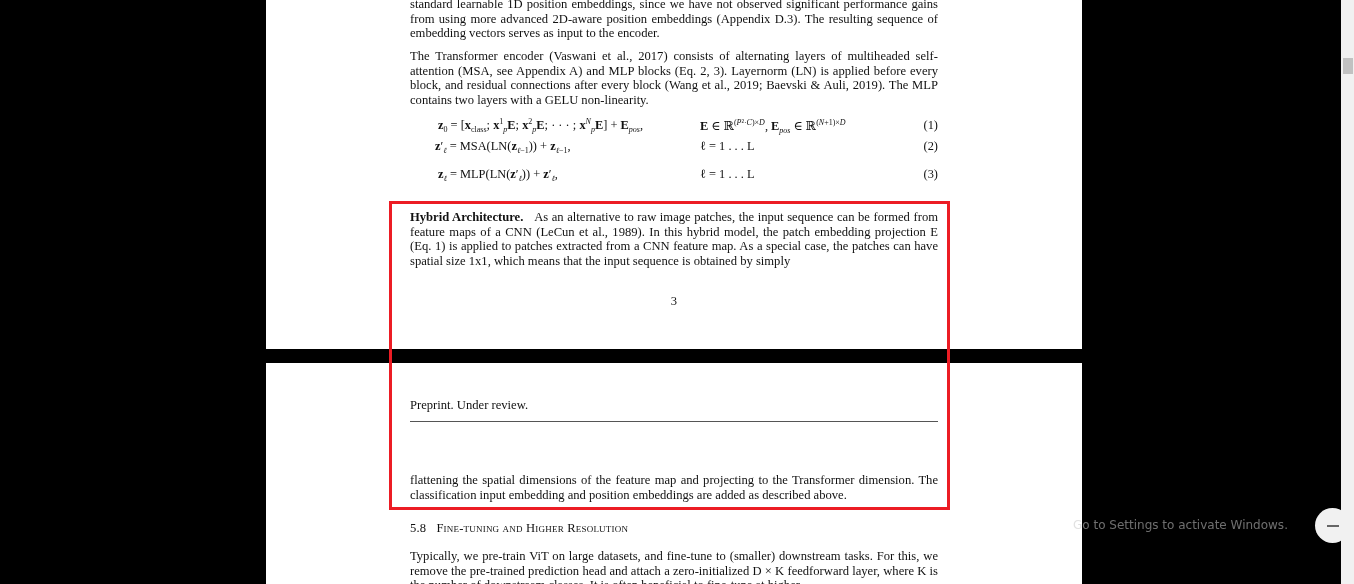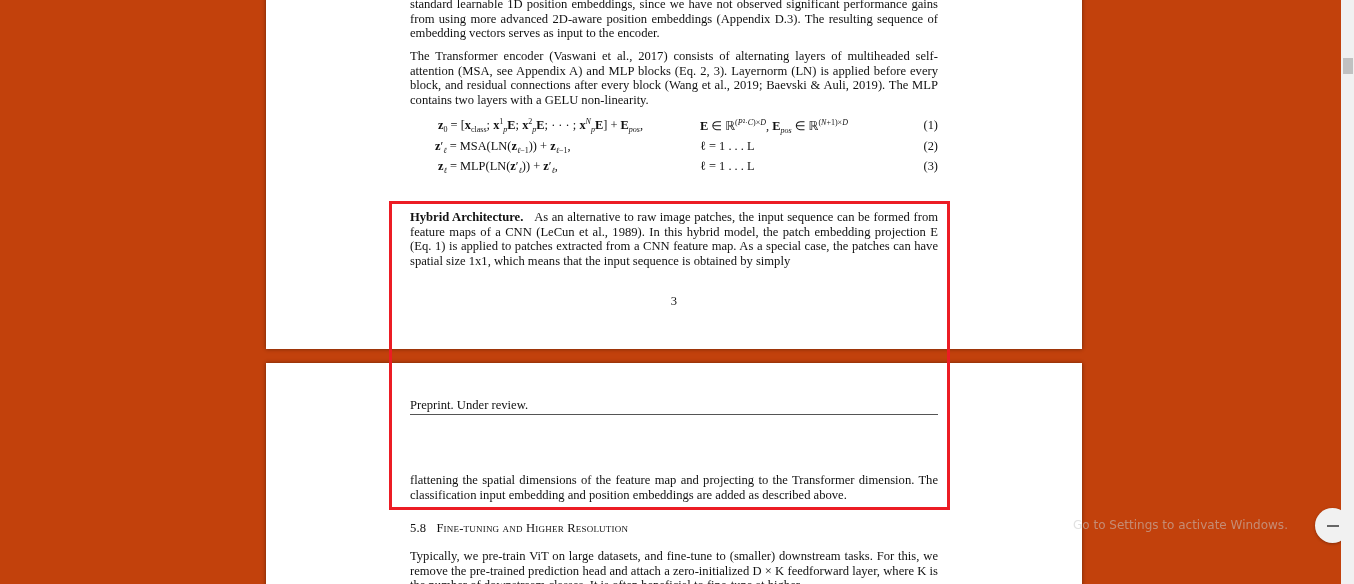--- a/index.html
+++ b/index.html
@@ -2,39 +2,39 @@
 <html><head>
 <meta charset="utf-8">
 <style>
   html, body { margin:0; padding:0; }
   body {
     width:1354px; height:584px; overflow:hidden; position:relative;
     background:#525659;
     font-family:"Liberation Serif", "DejaVu Serif", serif;
     color:#111;
   }
-  .viewer { position:absolute; left:0; top:0; width:1341px; height:584px; background:#c2410c; }
+  .viewer { position:absolute; left:0; top:0; width:1341px; height:584px; background:#000000; }
   .page {
     position:absolute; left:266px; width:816px; background:#fff;
     box-shadow:0 0 4px rgba(0,0,0,0.45);
   }
   .page1 { top:-40px; height:389px; }
   .page2 { top:363px; height:260px; }
   .text { position:absolute; left:144px; width:528px; font-size:12.6px; line-height:14.6px; text-align:justify; }
   .para { margin:0; }
   .p-last { text-align-last:left; }
   .eq-row { position:absolute; left:144px; width:528px; height:20px; font-size:12.4px; }
   .eq-lhs { position:absolute; white-space:nowrap; }
   .eq-cond { position:absolute; left:290px; white-space:nowrap; }
   .eq-num { position:absolute; right:0; }
   b.vec { font-weight:bold; }
   i { font-style:italic; }
   sup, sub { font-size:8px; line-height:0; }
   .page-number { position:absolute; left:0; width:816px; text-align:center; font-size:12.6px; }
-  .header-note { position:absolute; left:144px; width:528px; font-size:12.6px; border-bottom:1.3px solid #555; padding-bottom:1px; }
+  .header-note { position:absolute; left:144px; width:528px; font-size:12.6px; border-bottom:1.3px solid #555; padding-bottom:8px; }
   .section-title { position:absolute; left:144px; font-size:12.6px; letter-spacing:0.2px; }
   .section-title .sc { font-variant:small-caps; }
   .highlight-box {
     position:absolute; left:389px; top:201px; width:561px; height:309px;
     border:3.5px solid #ec1c24; box-sizing:border-box; pointer-events:none;
   }
   .scrollbar-track { position:absolute; right:0; top:0; width:13px; height:584px; background:#f1f1f1; }
   .scrollbar-thumb { position:absolute; right:1px; top:58px; width:10px; height:16px; background:#c1c1c1; }
   .watermark { position:absolute; left:1073px; top:516px; color:rgba(200,200,200,0.55); font-family:"DejaVu Sans", sans-serif; }
   .wm-title { font-size:17px; line-height:20px; }
@@ -52,31 +52,31 @@
 <div class="viewer">
 
   <div class="page page1">
     <div class="text" style="top:37px;">
       <p class="para p-last">standard learnable 1D position embeddings, since we have not observed significant performance gains from using more advanced 2D-aware position embeddings (Appendix D.3). The resulting sequence of embedding vectors serves as input to the encoder.</p>
     </div>
     <div class="text" style="top:89px;">
       <p class="para p-last">The Transformer encoder (Vaswani et al., 2017) consists of alternating layers of multiheaded self-attention (MSA, see Appendix A) and MLP blocks (Eq. 2, 3). Layernorm (LN) is applied before every block, and residual connections after every block (Wang et al., 2019; Baevski &amp; Auli, 2019). The MLP contains two layers with a GELU non-linearity.</p>
     </div>
 
-    <div class="eq-row" style="top:158px;font-family:Liberation Serif, serif;">
+    <div class="eq-row" style="top:158px;">
       <span class="eq-lhs" style="left:28px;"><b class="vec">z</b><sub>0</sub> = [<b class="vec">x</b><sub>class</sub>; <b class="vec">x</b><sup>1</sup><sub><i>p</i></sub><b class="vec">E</b>; <b class="vec">x</b><sup>2</sup><sub><i>p</i></sub><b class="vec">E</b>; · · · ; <b class="vec">x</b><sup><i>N</i></sup><sub><i>p</i></sub><b class="vec">E</b>] + <b class="vec">E</b><sub><i>pos</i></sub>,</span>
       <span class="eq-cond"><b class="vec">E</b> ∈ ℝ<sup>(<i>P</i>²·<i>C</i>)×<i>D</i></sup>, <b class="vec">E</b><sub><i>pos</i></sub> ∈ ℝ<sup>(<i>N</i>+1)×<i>D</i></sup></span>
       <span class="eq-num">(1)</span>
     </div>
     <div class="eq-row" style="top:179px;">
       <span class="eq-lhs" style="left:25px;"><b class="vec">z</b>′<sub><i>ℓ</i></sub> = MSA(LN(<b class="vec">z</b><sub><i>ℓ</i>−1</sub>)) + <b class="vec">z</b><sub><i>ℓ</i>−1</sub>,</span>
       <span class="eq-cond">ℓ = 1 . . . L</span>
       <span class="eq-num">(2)</span>
     </div>
-    <div class="eq-row" style="top:199px;">
+    <div class="eq-row" style="top:207px;">
       <span class="eq-lhs" style="left:28px;"><b class="vec">z</b><sub><i>ℓ</i></sub> = MLP(LN(<b class="vec">z</b>′<sub><i>ℓ</i></sub>)) + <b class="vec">z</b>′<sub><i>ℓ</i></sub>,</span>
       <span class="eq-cond">ℓ = 1 . . . L</span>
       <span class="eq-num">(3)</span>
     </div>
 
     <div class="text" style="top:250px;">
       <p class="para"><b>Hybrid Architecture.</b>&nbsp;&nbsp;&nbsp;<span>As an alternative to raw image patches, the input sequence can be formed from feature maps of a CNN (LeCun et al., 1989). In this hybrid model, the patch embedding projection E (Eq. 1) is applied to patches extracted from a CNN feature map. As a special case, the patches can have spatial size 1x1, which means that the input sequence is obtained by simply</span></p>
     </div>
 
     <div class="page-number" style="top:334px;">3</div>

